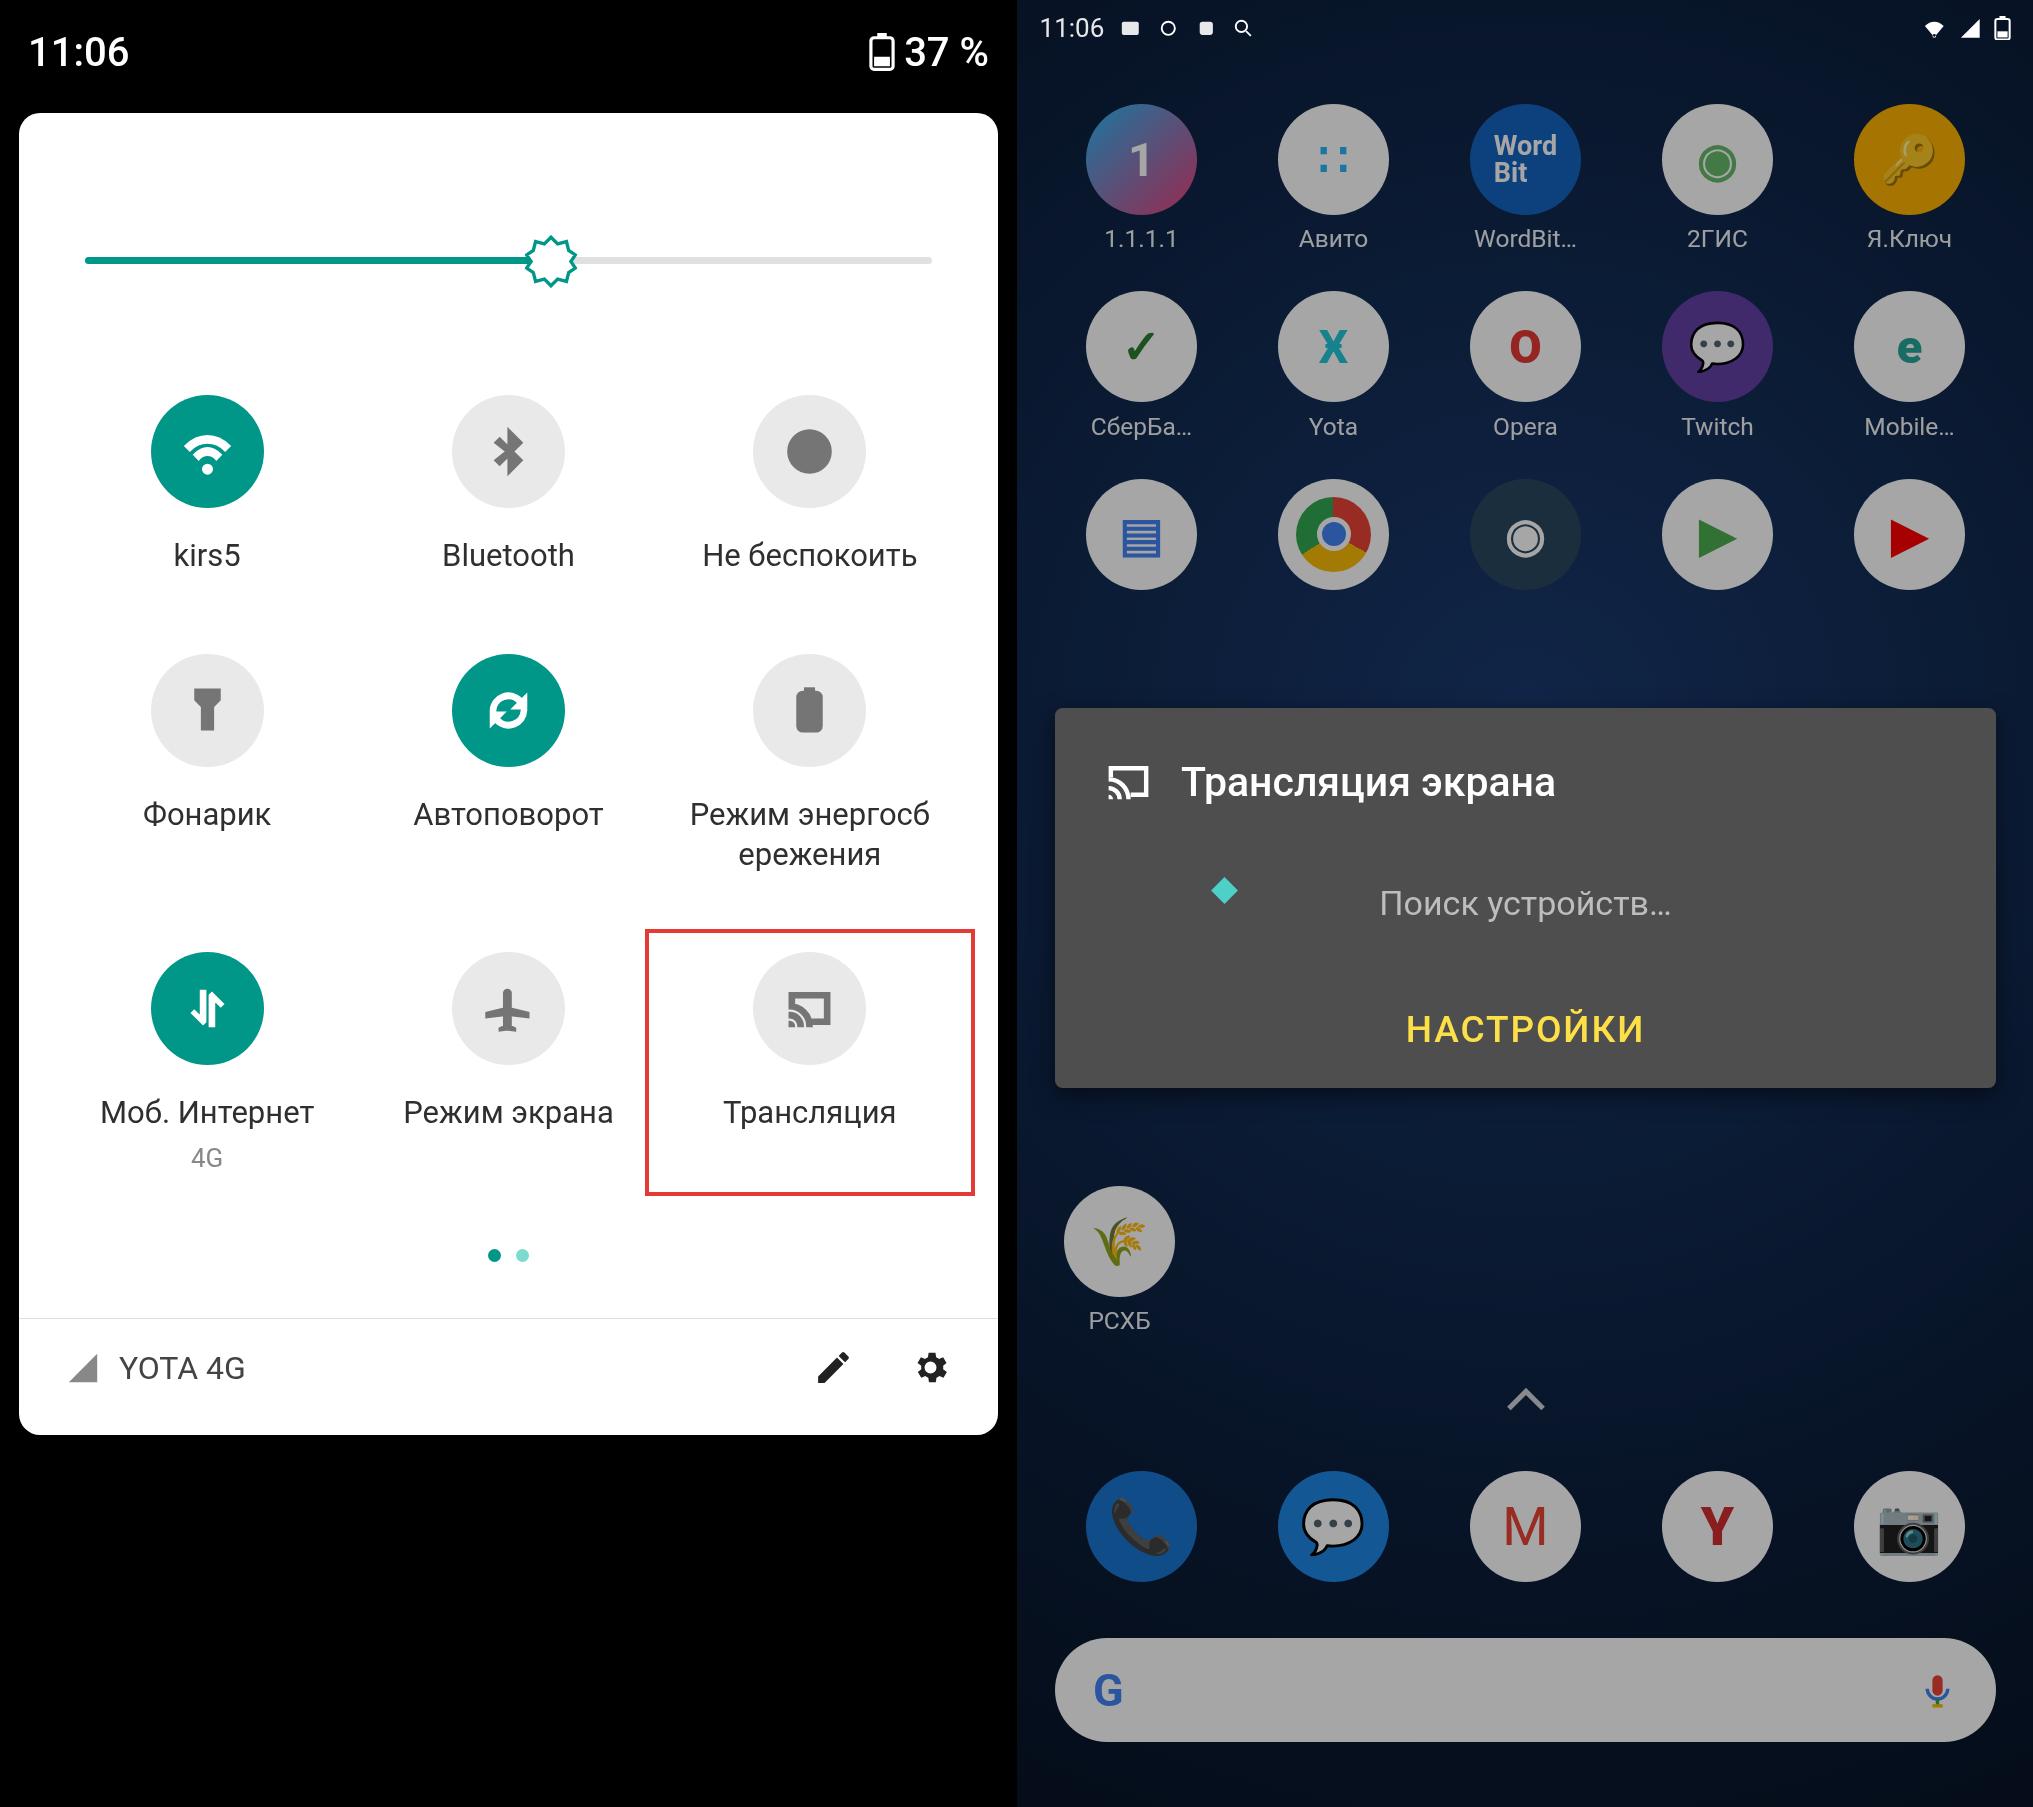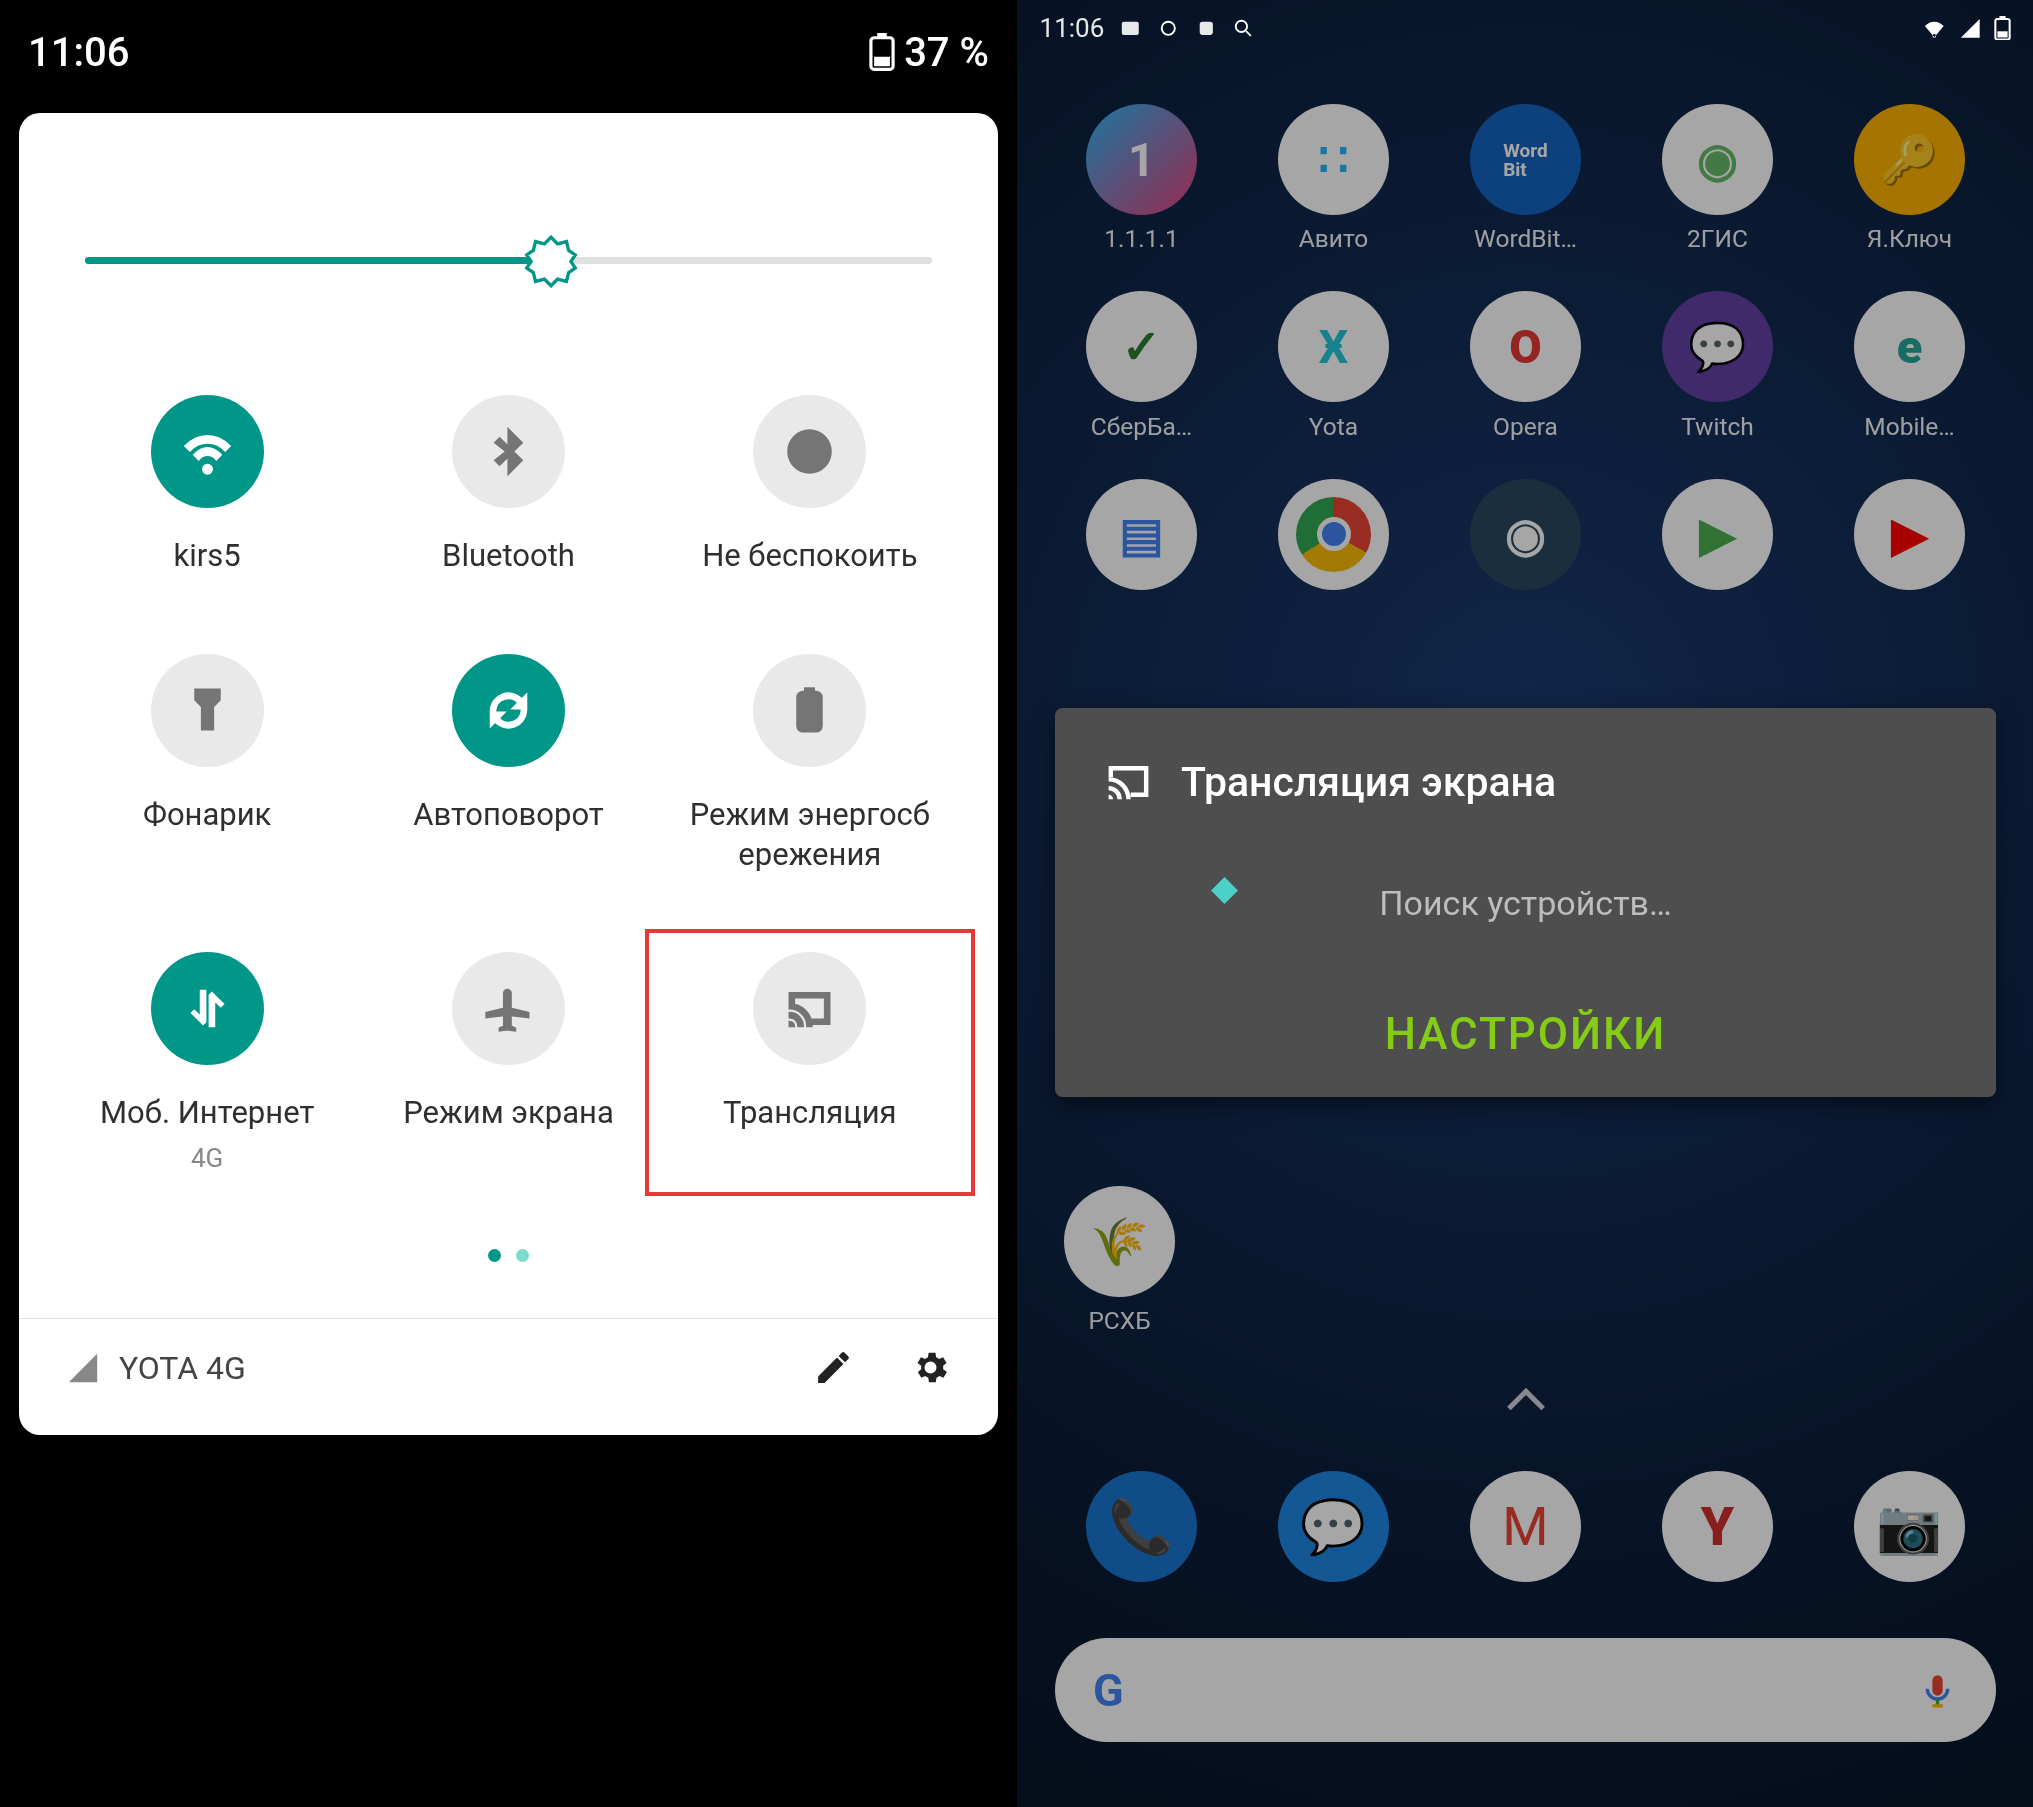--- a/index.html
+++ b/index.html
@@ -147,21 +147,21 @@
   box-shadow:0 7.5px 22.6px rgba(0,0,0,0.5);
 }
 .cast-header { display:flex; align-items:center; gap:26px; margin-bottom:47px; }
 .cast-title { color:#fff; font-size:41px; font-weight:500; }
 .cast-body { color:#bdbdbd; font-size:34px; text-align:center; padding:28px 0 66px; position:relative; }
 .spinner {
   position:absolute; left:113px; top:26px;
   width:19px; height:19px; background:#4dd0c7;
   transform:rotate(45deg);
 }
-.cast-actions { text-align:center; color:#84cc16; font-size:44px; font-weight:500; letter-spacing:1.9px; padding:19px 0 9.4px; }
+.cast-actions { text-align:center; color:#fde047; font-size:37px; font-weight:500; letter-spacing:1.9px; padding:19px 0 9.4px; }
 .rshb-app {
   position:absolute; left:47px; top:1186px; z-index:2;
   display:flex; flex-direction:column; align-items:center; gap:9.4px;
 }
 .app-drawer-arrow {
   position:absolute; left:50%; bottom:395px; transform:translateX(-50%);
   z-index:2;
 }
 </style>
 </head>
@@ -340,21 +340,21 @@
   <div class="apps-grid">
     <div class="app">
         <div class="app-icon" style="background:linear-gradient(135deg,#29b6f6,#ec407a)">1</div>
         <span class="app-label">1.1.1.1</span>
       </div>
     <div class="app">
         <div class="app-icon" style="background:#fff;color:#29b6f6">∷</div>
         <span class="app-label">Авито</span>
       </div>
     <div class="app">
-        <div class="app-icon" style="background:#1565c0;font-size:19px;line-height:1">Word<br>Bit</div>
+        <div class="app-icon" style="background:#1565c0;font-size:27px;line-height:1">Word<br>Bit</div>
         <span class="app-label">WordBit…</span>
       </div>
     <div class="app">
         <div class="app-icon" style="background:#fff;color:#66bb6a">◉</div>
         <span class="app-label">2ГИС</span>
       </div>
     <div class="app">
         <div class="app-icon" style="background:#ffb300">🔑</div>
         <span class="app-label">Я.Ключ</span>
       </div>

